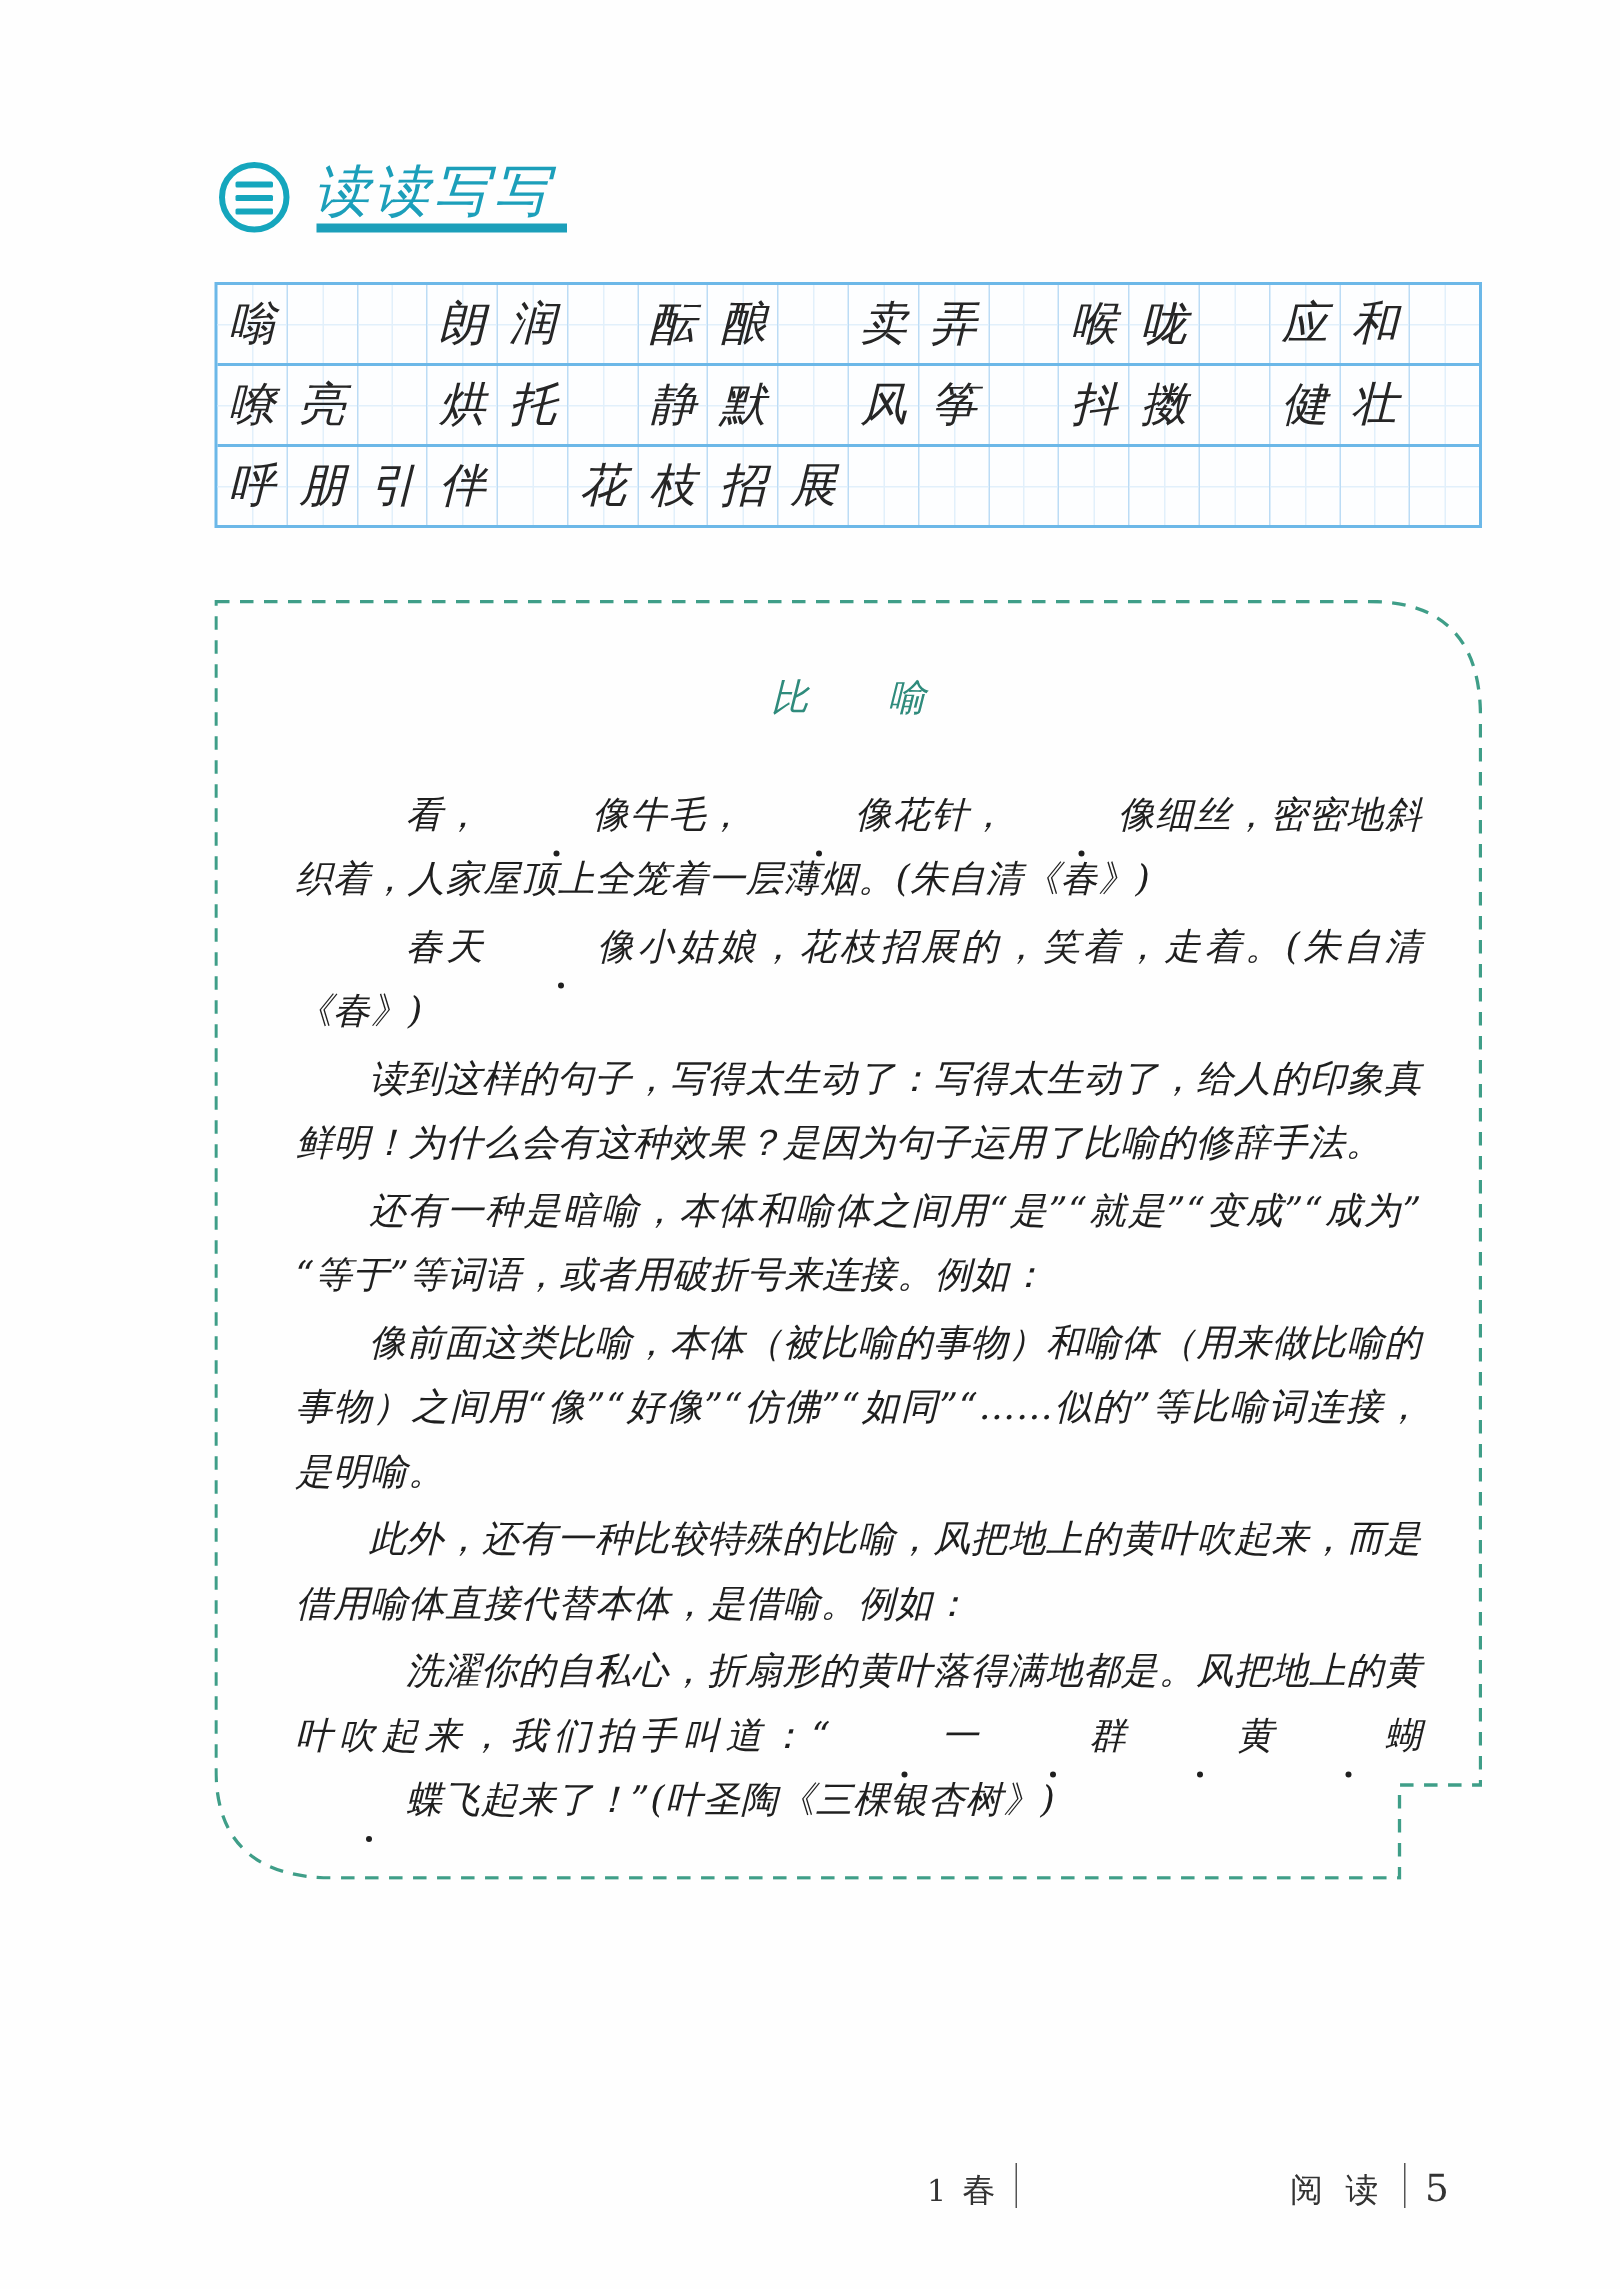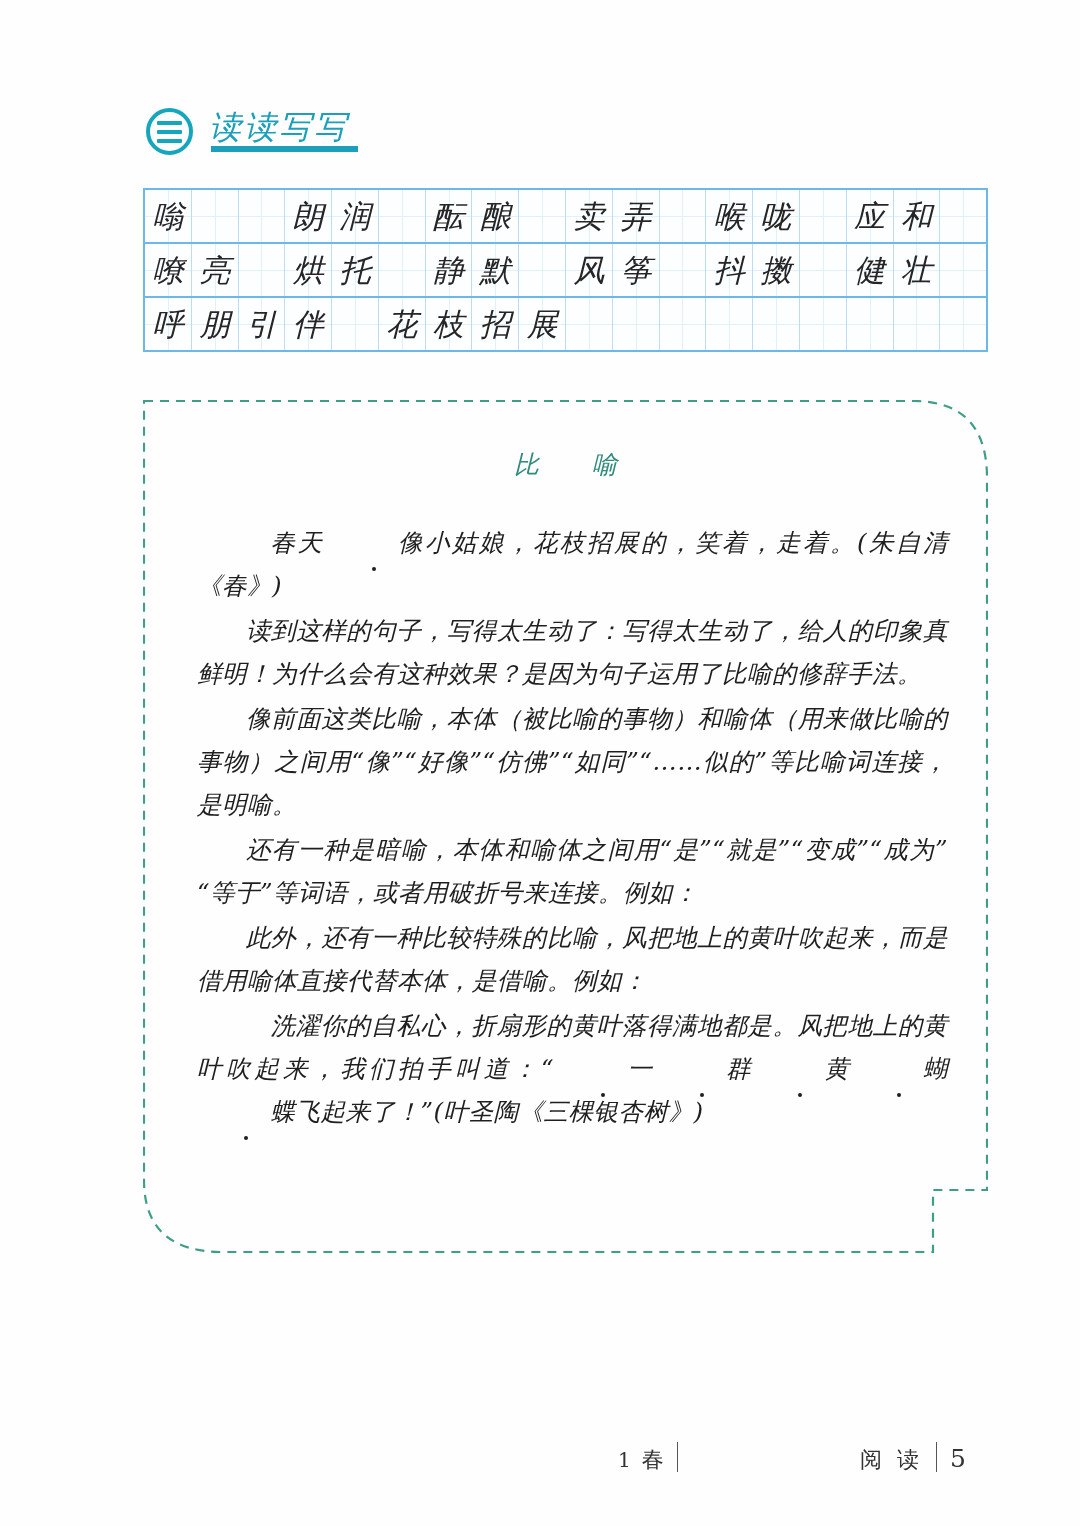--- a/index.html
+++ b/index.html
@@ -50,21 +50,21 @@
     width: 25px;
     height: 4px;
     background: #15a6bd;
     border-radius: 1px;
   }
   .head-title-wrap {
     position: relative;
     padding-bottom: 9px;
   }
   .head-title {
-    font-size: 32px;
+    font-size: 37px;
     letter-spacing: 3px;
     color: #1c9fba;
     font-family: "DejaVu Serif", "Liberation Serif", serif;
     font-style: italic;
     font-weight: 500;
     line-height: 1;
     white-space: nowrap;
   }
   .head-rule {
     position: absolute;
@@ -372,24 +372,25 @@
       </div>
     </div>
 
   <div class="callout">
     <svg class="callout-border" viewBox="0 0 845 853" preserveAspectRatio="none">
       <path id="callout-path" d="M 1 1 L 770 1 Q 844 1 844 78 L 844 790 L 790 790 L 790 852 L 80 852 Q 1 852 1 780 Z" fill="none" stroke="#3f9e88" stroke-width="2.2" stroke-dasharray="9 7" stroke-linecap="butt"></path>
     </svg>
     <div class="callout-inner">
       <div class="callout-title">比　喻</div>
       <div id="callout-paragraphs">
+          <p class="para indent-2"><span>看，</span><span class="dotted">像</span><span>牛毛，</span><span class="dotted">像</span><span>花针，</span><span class="dotted">像</span><span>细丝，密密地斜织着，人家屋顶上全笼着一层薄烟。(朱自清《春》)</span></p>
           <p class="para indent-2"><span>春天</span><span class="dotted">像</span><span>小姑娘，花枝招展的，笑着，走着。(朱自清《春》)</span></p>
           <p class="para indent-1"><span>读到这样的句子，写得太生动了：写得太生动了，给人的印象真鲜明！为什么会有这种效果？是因为句子运用了比喻的修辞手法。</span></p>
+          <p class="para indent-1"><span>还有一种是暗喻，本体和喻体之间用“是”“就是”“变成”“成为”“等于”等词语，或者用破折号来连接。例如：</span></p>
           <p class="para indent-1"><span>像前面这类比喻，本体（被比喻的事物）和喻体（用来做比喻的事物）之间用“像”“好像”“仿佛”“如同”“……似的”等比喻词连接，是明喻。</span></p>
-          <p class="para indent-1"><span>还有一种是暗喻，本体和喻体之间用“是”“就是”“变成”“成为”“等于”等词语，或者用破折号来连接。例如：</span></p>
           <p class="para indent-1"><span>此外，还有一种比较特殊的比喻，风把地上的黄叶吹起来，而是借用喻体直接代替本体，是借喻。例如：</span></p>
           <p class="para indent-2"><span>洗濯你的自私心，折扇形的黄叶落得满地都是。风把地上的黄叶吹起来，我们拍手叫道：“</span><span class="dotted">一</span><span class="dotted">群</span><span class="dotted">黄</span><span class="dotted">蝴</span><span class="dotted">蝶</span><span>飞起来了！”(叶圣陶《三棵银杏树》)</span></p>
         </div>
     </div>
   </div>
 
   <div class="footer">
     <div class="foot-left">
       <span class="foot-chapter-num">1</span>
       <span class="foot-chapter-name">春</span>

